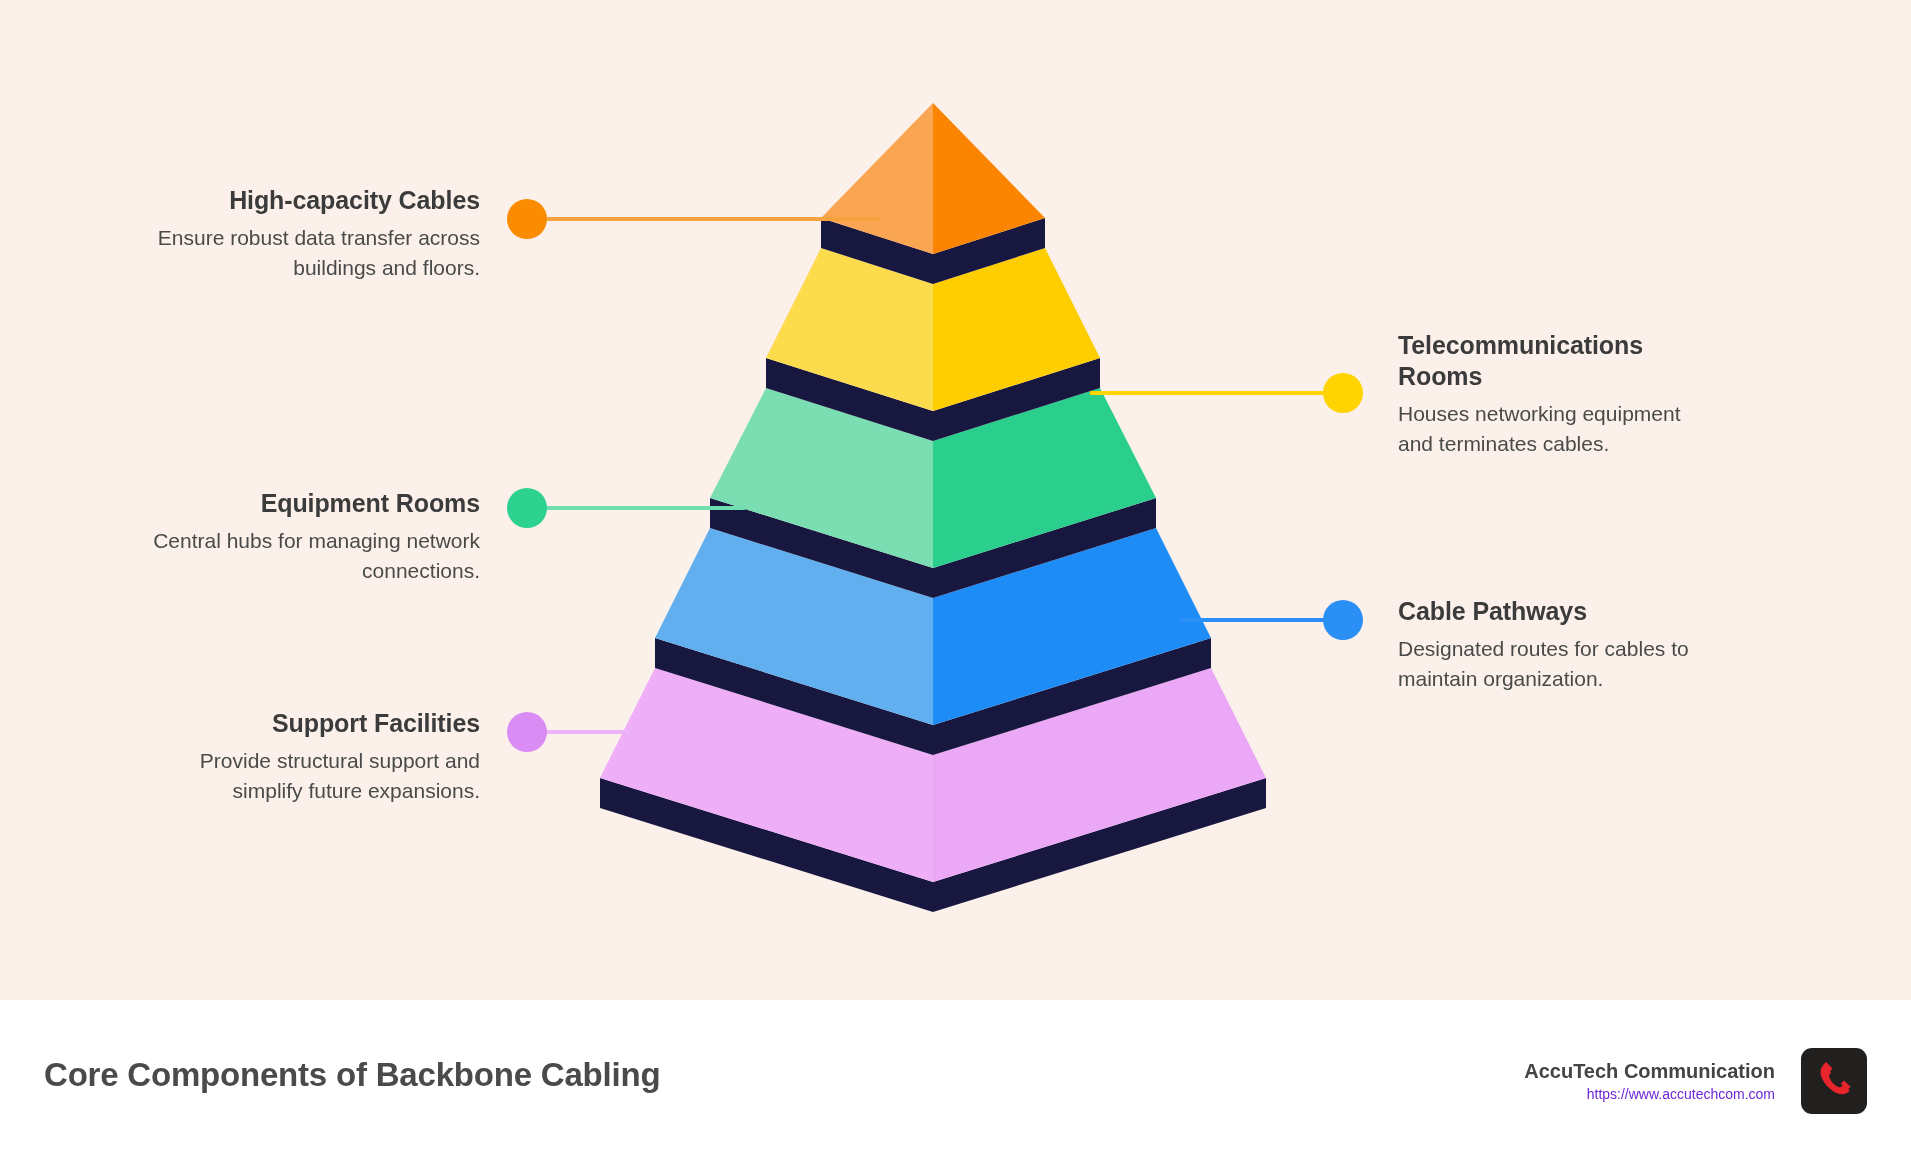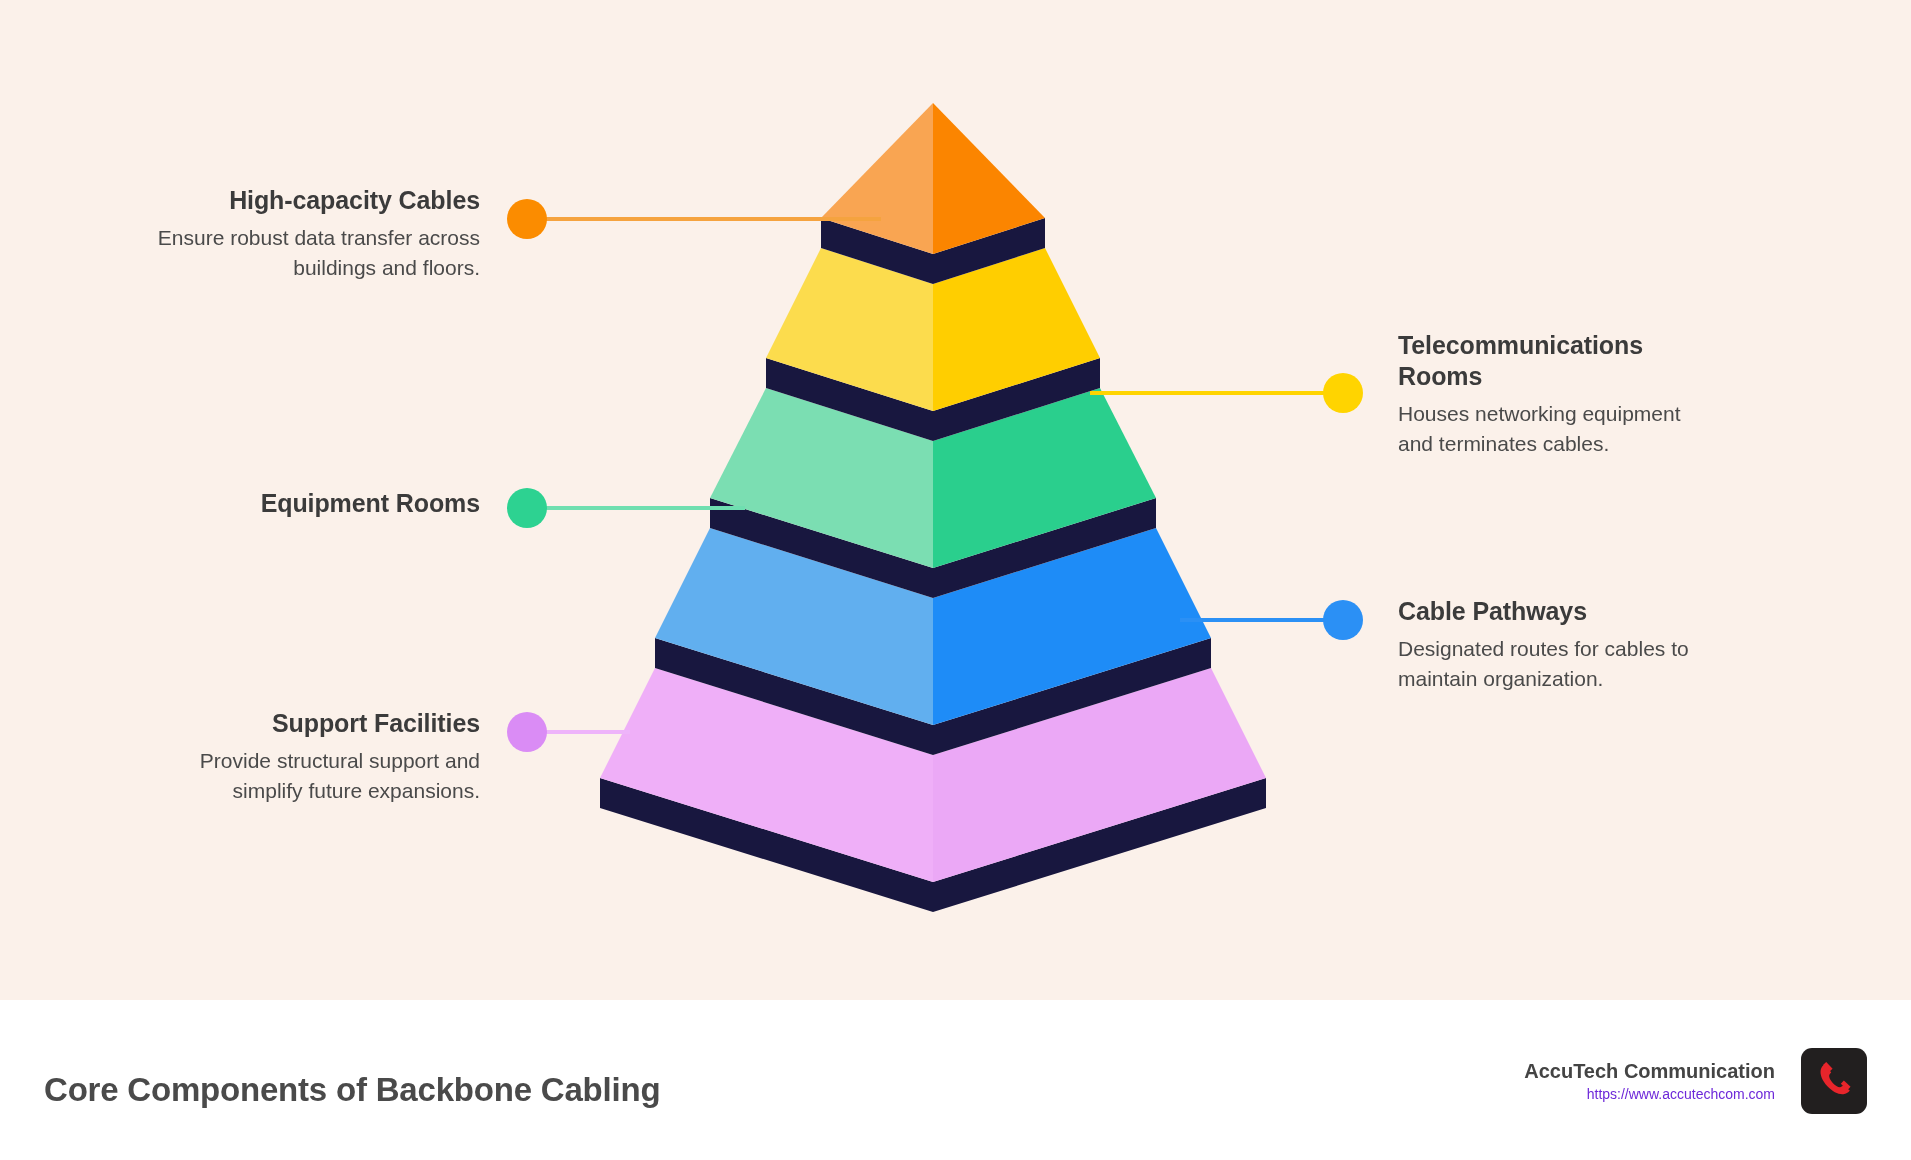--- a/index.html
+++ b/index.html
@@ -70,21 +70,20 @@
   }
   #footer-title {
     position: absolute;
     left: 44px;
     top: 56px;
     font-size: 33px;
     font-weight: bold;
     color: #4a4a4a;
     letter-spacing: -0.2px;
     white-space: nowrap;
-    margin-top: 15px;
   }
   #brand-wrap {
     position: absolute;
     right: 44px;
     top: 48px;
     display: flex;
     align-items: center;
     gap: 26px;
   }
   #brand-text {
@@ -181,20 +180,21 @@
       <div class="label-desc">Houses networking equipment and terminates cables.</div>
     </div>
 
     <div class="label-block left" style="left:150px; top:185px;">
       <div class="label-title">High-capacity Cables</div>
       <div class="label-desc">Ensure robust data transfer across buildings and floors.</div>
     </div>
 
     <div class="label-block left" style="left:150px; top:478px;margin-top:10px;">
       <div class="label-title">Equipment Rooms</div>
+      <div class="label-desc">Central hubs for managing network connections.</div>
     </div>
 
     <div class="label-block right" style="left:1398px; top:596px; width:320px;">
       <div class="label-title">Cable Pathways</div>
       <div class="label-desc">Designated routes for cables to maintain organization.</div>
     </div>
 
     <div class="label-block left" style="left:150px; top:708px;">
       <div class="label-title">Support Facilities</div>
       <div class="label-desc">Provide structural support and simplify future expansions.</div>

